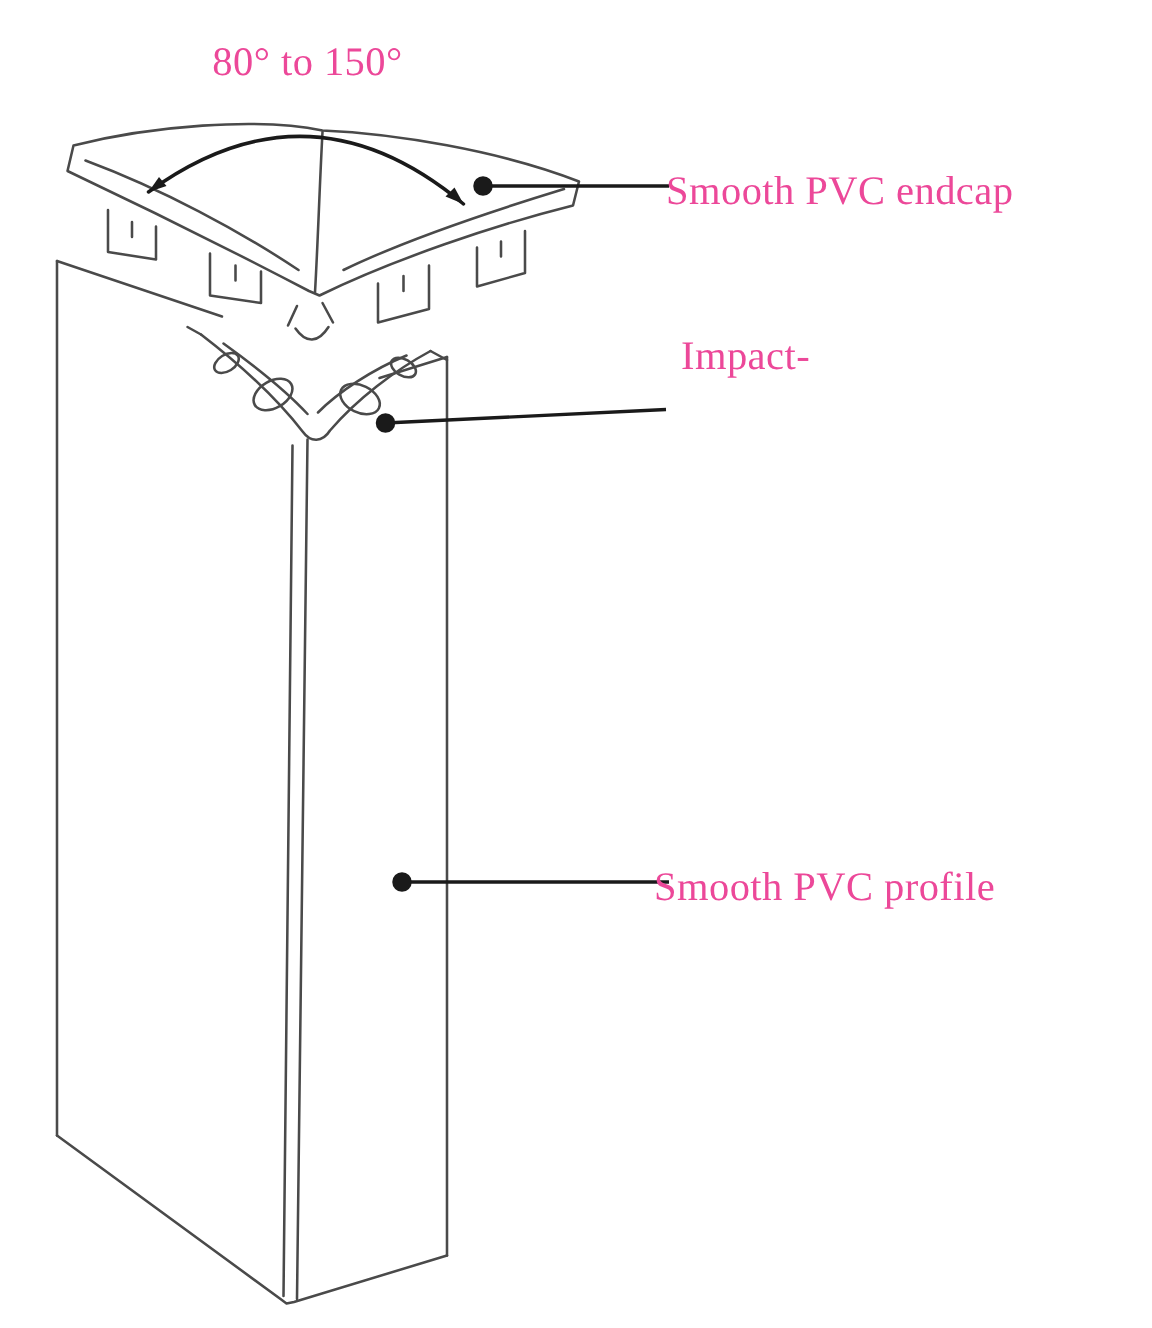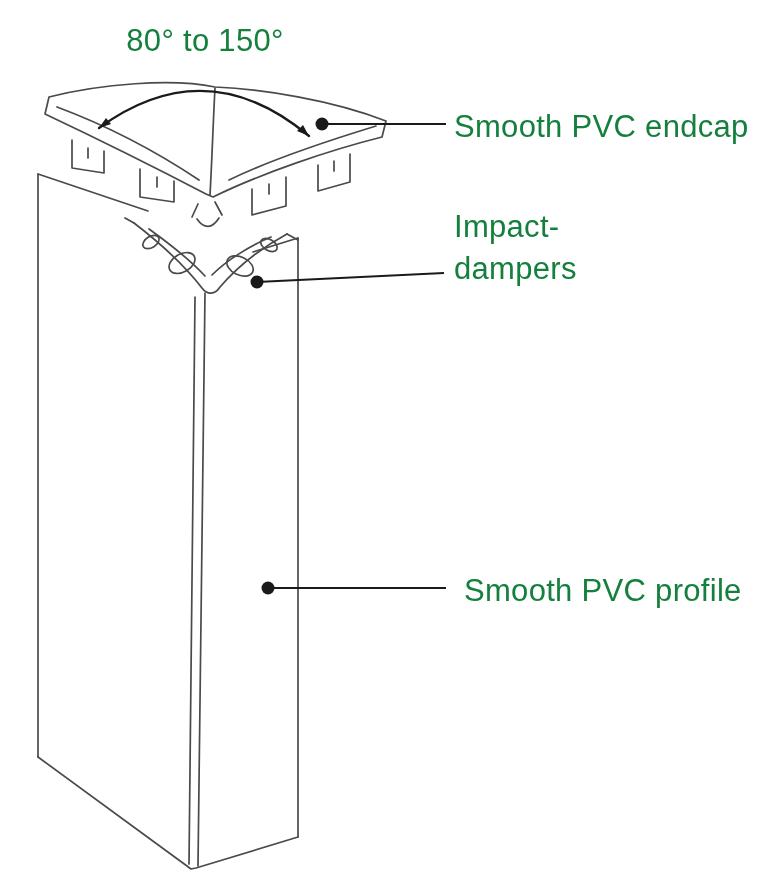--- a/index.html
+++ b/index.html
@@ -18,35 +18,36 @@
   }
   svg.draw {
     position: absolute;
     left: 0;
     top: 0;
     width: 768px;
     height: 885px;
   }
   .label {
     position: absolute;
-    font-size: 31px;
+    font-size: 27px;
     line-height: 42px;
     letter-spacing: 0.3px;
-    color: #15803d;
+    color: #ec4899;
     white-space: nowrap;
+    font-family: Liberation Serif, serif;
   }
   .angle-label {
     top: 20px;
     left: 99px;
     width: 212px;
     text-align: center;
   }
-  .callout-endcap  { top: 106px; left: 454px; }
-  .callout-dampers { top: 206px; left: 454px; }
-  .callout-profile { top: 570px; left: 464px; }
+  .callout-endcap  { top: 106px; left: 444px; }
+  .callout-dampers { top: 216px; left: 454px; }
+  .callout-profile { top: 570px; left: 436px; }
 
   .leader-dot { fill: #1a1a1a; stroke: none; }
   .arrowhead  { fill: #1a1a1a; stroke: none; }
 </style>
 </head>
 <body>
 
 <div class="stage">
 
   <svg class="draw" viewBox="0 0 768 885">
@@ -104,20 +105,19 @@
   </svg>
 
   <div class="label angle-label">80° to 150°</div>
 
   <div class="label callout-endcap">
     <div>Smooth PVC endcap</div>
   </div>
 
   <div class="label callout-dampers">
     <div>Impact-</div>
-    <div>dampers</div>
   </div>
 
   <div class="label callout-profile">
     <div>Smooth PVC profile</div>
   </div>
 
 </div>
 
 </body></html>

